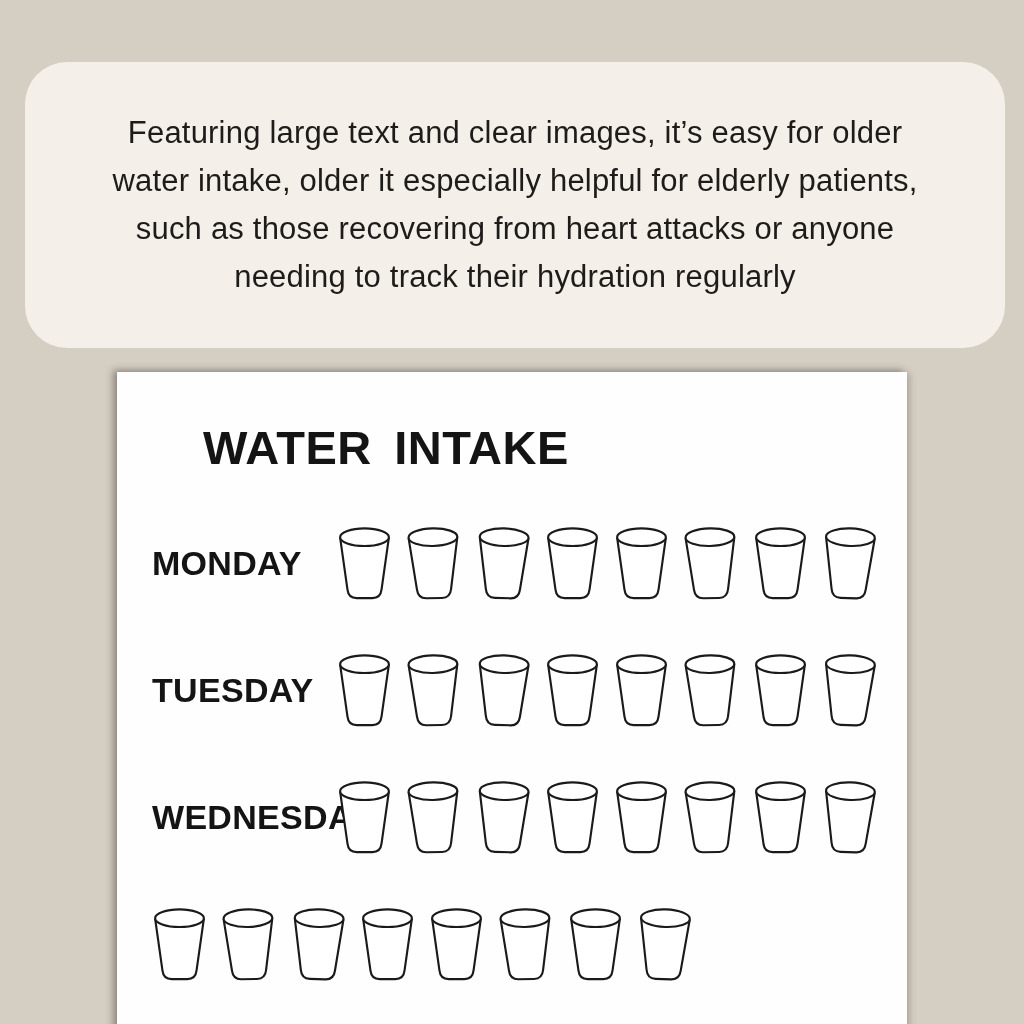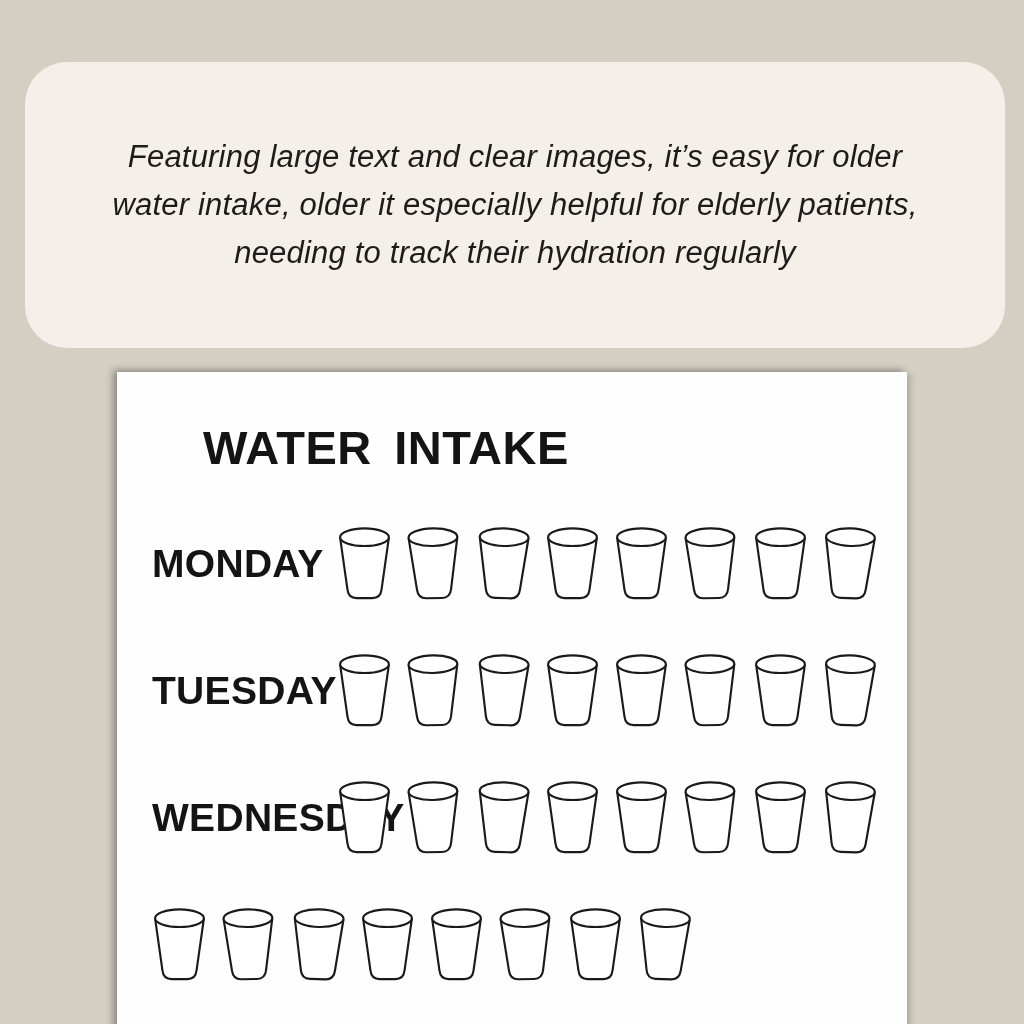--- a/index.html
+++ b/index.html
@@ -26,21 +26,20 @@
     height: 286px;
     background: #f4efe8;
     border-radius: 42px;
     display: flex;
     flex-direction: column;
     justify-content: center;
     align-items: center;
     overflow: hidden;
   }
   .description-line {
-    font-style: italic;
     font-size: 31px;
     line-height: 48px;
     color: #1e1c1a;
     white-space: nowrap;
     letter-spacing: 0.2px;
   }
 
   
   .tracker-page {
     position: absolute;
@@ -70,21 +69,21 @@
     width: 725px;
   }
   .day-row {
     height: 127px;
     display: flex;
     align-items: center;
   }
   .day-label {
     width: 185px;
     flex-shrink: 0;
-    font-size: 39px;
+    font-size: 34px;
     font-weight: bold;
     color: #141414;
     letter-spacing: 0.3px;
     white-space: nowrap;
   }
   .cup-row {
     width: 540px;
     display: flex;
     justify-content: space-between;
     align-items: center;
@@ -101,20 +100,21 @@
   .cup:nth-child(8n)   { transform: rotate(2deg); }
 </style>
 </head>
 <body>
 
 <div class="stage">
 
   <div class="description-card">
     <div class="description-line">Featuring large text and clear images, it’s easy for older</div>
     <div class="description-line">water intake, older it especially helpful for elderly patients,</div>
+    <div class="description-line">such as those recovering from heart attacks or anyone</div>
     <div class="description-line">needing to track their hydration regularly</div>
   </div>
 
   <div class="tracker-page">
     <div class="tracker-title">WATER INTAKE</div>
     <div class="day-rows">
   <div class="day-row">
     <div class="day-label">MONDAY</div>
     <div class="cup-row">
       <span class="cup">

